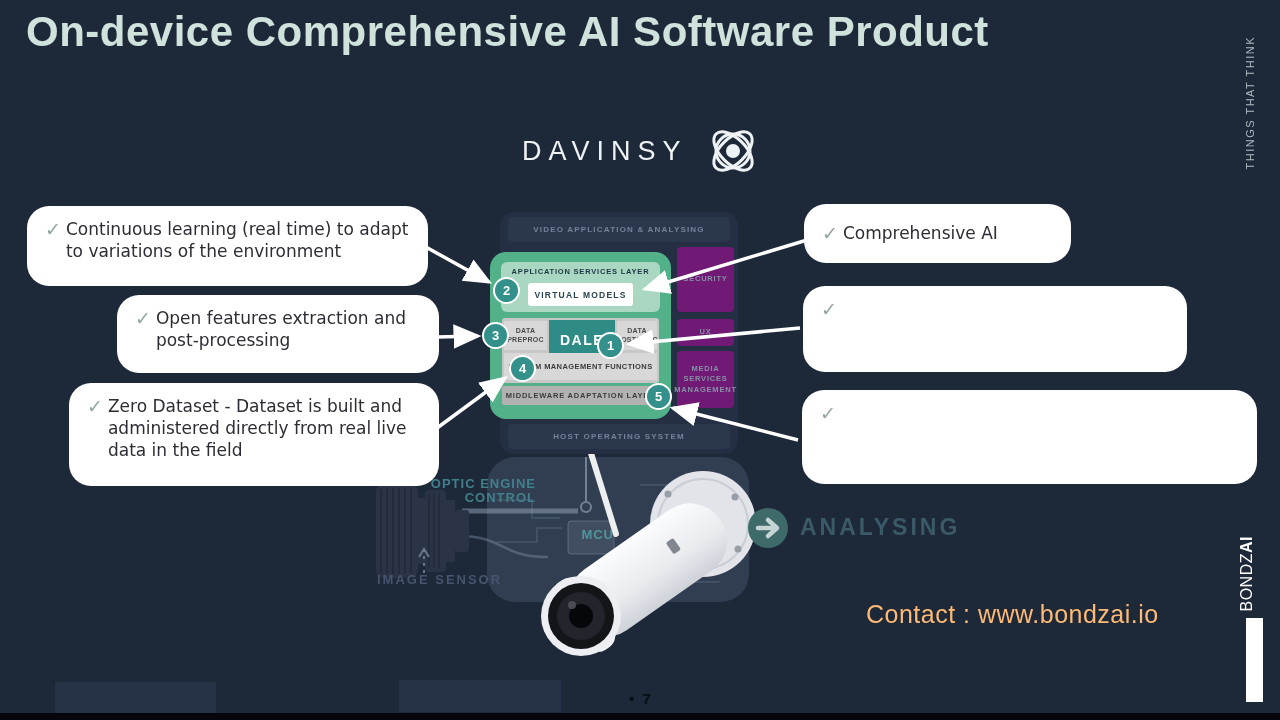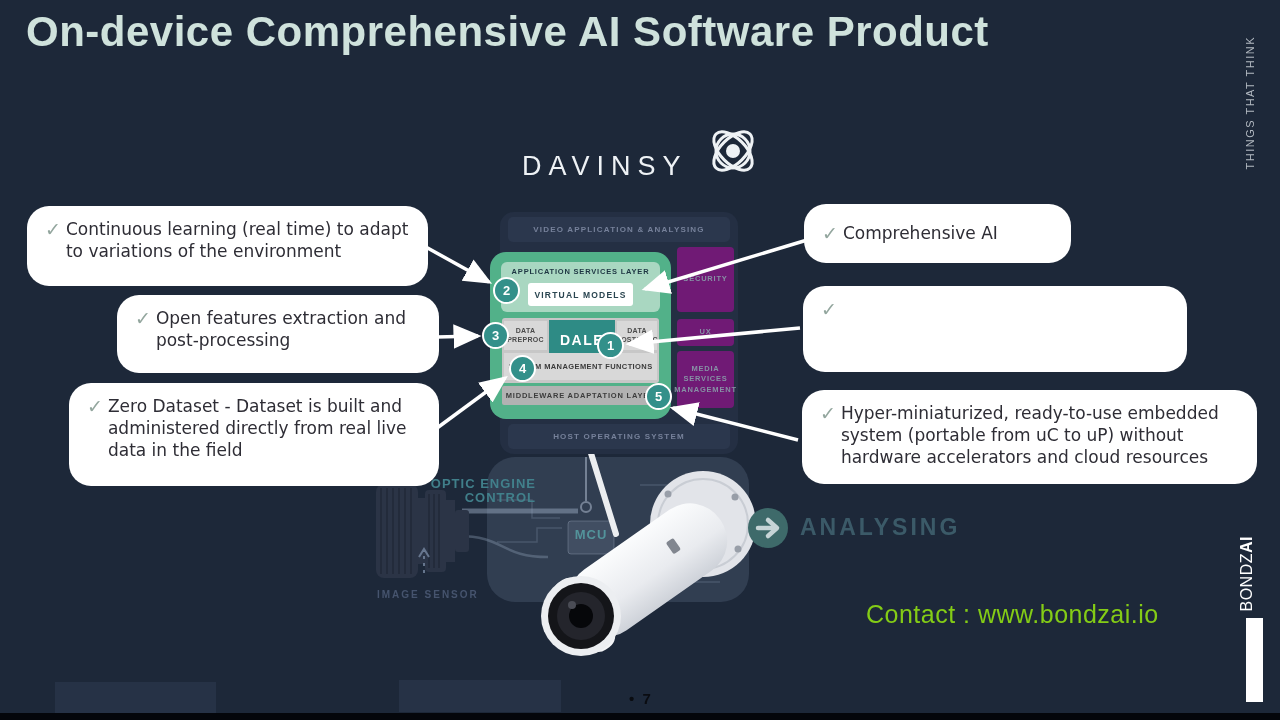--- a/index.html
+++ b/index.html
@@ -11,21 +11,21 @@
   .title{position:absolute;left:26px;top:8px;font-size:42px;font-weight:bold;color:#cfe2dc;letter-spacing:.5px;margin:0;}
 
   
   .vtext{position:absolute;writing-mode:vertical-rl;transform:rotate(180deg);white-space:nowrap;}
   .tagline{left:1244px;top:36px;font-size:11px;letter-spacing:1.5px;color:#b3bac2;}
   .brand{left:1238px;top:536px;font-size:16px;color:#ffffff;letter-spacing:.5px;}
   .brand .bold{font-weight:800;}
   .brand-bar{position:absolute;left:1246px;top:618px;width:17px;height:84px;background:#ffffff;}
 
   
-  .davinsy{position:absolute;left:522px;top:120px;height:62px;display:flex;align-items:flex-end;gap:14px;}
+  .davinsy{position:absolute;left:522px;top:120px;height:62px;display:flex;align-items:center;gap:14px;}
   .davinsy-word{font-size:27px;letter-spacing:7px;color:#eef2f5;font-weight:400;}
 
   
   .callout{position:absolute;background:#ffffff;border-radius:22px;display:flex;align-items:flex-start;
     padding:12px 14px 12px 18px;box-sizing:border-box;font-family:"DejaVu Sans",sans-serif;
     font-size:17px;line-height:1.3;color:#2e2d35;z-index:6;}
   .callout .check{color:#93a69e;font-size:19px;margin-right:5px;line-height:1.2;flex:0 0 auto;}
 
   
   .diag-outer{position:absolute;left:500px;top:212px;width:238px;height:242px;background:#242f43;border-radius:14px;z-index:3;}
@@ -46,27 +46,27 @@
   .smf{position:absolute;background:#d8d8d8;display:flex;align-items:center;justify-content:center;text-align:center;
     font-size:7.5px;font-weight:bold;color:#3b3b3b;line-height:1.25;letter-spacing:.4px;}
   .midbar{position:absolute;left:502px;top:386px;width:157px;height:19px;background:#b2b2b2;border-radius:2px;z-index:3;
     display:flex;align-items:center;justify-content:center;font-size:7.5px;font-weight:bold;letter-spacing:.8px;color:#3c3c3c;}
   .badge{position:absolute;width:27px;height:27px;border-radius:50%;background:#33908a;border:2.5px solid #ffffff;
     box-sizing:border-box;display:flex;align-items:center;justify-content:center;color:#ffffff;font-size:13px;font-weight:bold;z-index:4;}
 
   
   .hw-label{position:absolute;font-weight:bold;z-index:2;}
   .optic{left:420px;top:477px;width:116px;text-align:right;font-size:13px;letter-spacing:1px;color:rgba(66,132,142,.95);line-height:1.1;white-space:pre-line;}
-  .imgsensor{left:377px;top:589px;font-size:10px;letter-spacing:2px;color:#46546e;text-align:center;}
-  .mcu{left:568px;top:527px;width:46px;text-align:center;font-size:13px;letter-spacing:1px;color:#53949b;}
+  .imgsensor{left:377px;top:572px;font-size:13px;letter-spacing:2px;color:#46546e;text-align:center;}
+  .mcu{left:568px;top:527px;width:46px;text-align:right;font-size:13px;letter-spacing:1px;color:#53949b;}
   .decision-circle{position:absolute;left:748px;top:508px;width:40px;height:40px;border-radius:50%;background:#3e6a6a;z-index:2;
     display:flex;align-items:center;justify-content:center;}
   .decision-text{position:absolute;left:800px;top:514px;font-size:23px;font-weight:bold;letter-spacing:3px;color:#3b5a68;z-index:2;}
 
-  .contact{position:absolute;left:866px;top:600px;font-size:25px;font-weight:400;letter-spacing:.5px;color:#84cc16;z-index:6;}
+  .contact{position:absolute;left:866px;top:600px;font-size:25px;font-weight:400;letter-spacing:.5px;color:#fdba74;z-index:6;}
   .pagenum{position:absolute;left:629px;top:690px;font-size:15px;font-weight:bold;letter-spacing:2px;color:#0a0c11;z-index:6;}
   .bottombar{position:absolute;left:0;top:713px;width:1280px;height:7px;background:#04060b;z-index:7;}
   .ghost{position:absolute;background:rgba(86,104,140,.16);z-index:1;}
   svg{display:block;}
 </style>
 </head>
 <body>
 
 <div class="slide">
 
@@ -226,21 +226,20 @@
 
   <div class="callout" style="left:804px;top:204px;width:267px;height:59px;align-items:center;">
     <span class="check">✓</span>
     <span>Comprehensive AI</span>
   </div>
   <div class="callout" style="left:803px;top:286px;width:384px;height:86px;">
     <span class="check">✓</span>
   </div>
   <div class="callout" style="left:802px;top:390px;width:455px;height:94px;">
     <span class="check">✓</span>
-    <span>Hyper-miniaturized, ready-to-use embedded system (portable from uC to uP) without hardware accelerators and cloud resources</span>
   </div>
 
   <div class="contact">Contact : www.bondzai.io</div>
 
   <div class="vtext brand"><span>BONDZ</span><span class="bold">AI</span></div>
   <div class="brand-bar"></div>
 
   <div class="pagenum"><span>•</span> <span>7</span></div>
 
   <div class="bottombar"></div>

